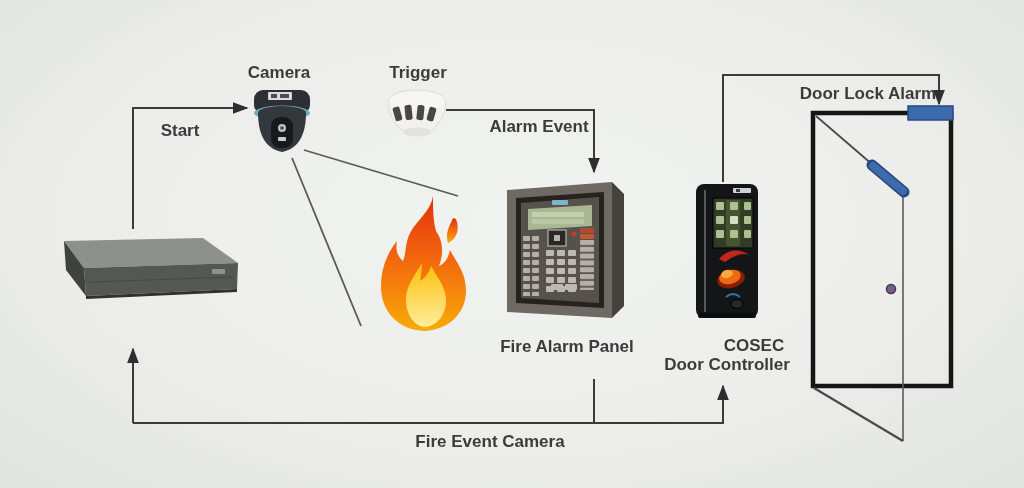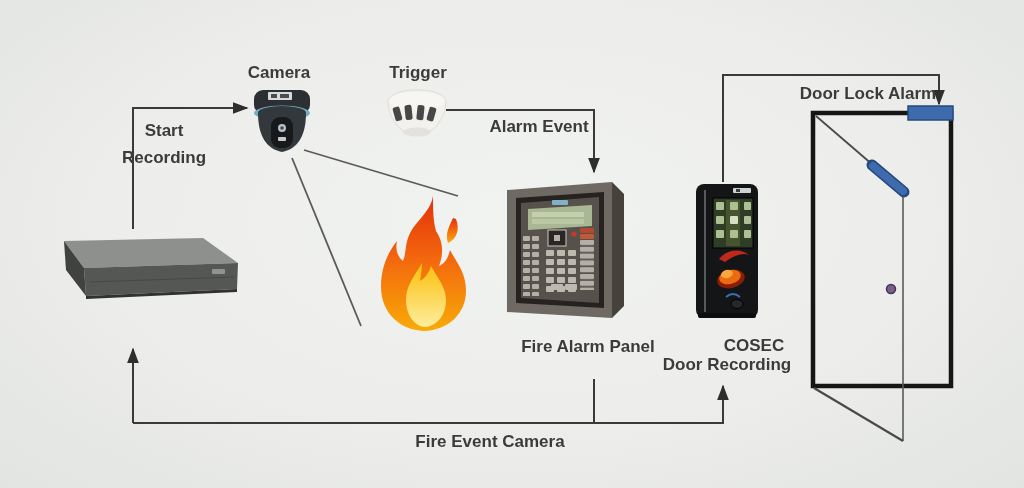--- a/index.html
+++ b/index.html
@@ -170,31 +170,30 @@
       </g>
       <rect x="908" y="106" width="45" height="14" fill="#3e6bae" stroke="#274a7e" stroke-width="1.5"></rect>
       <circle cx="891" cy="289" r="4.5" fill="#7a5f86" stroke="#3f3558" stroke-width="1.5"></circle>
     </g>
   </svg>
 
   <div class="lbl" style="left:279px;top:63px;">Camera</div>
 
   <div class="lbl" style="left:418px;top:63px;">Trigger</div>
 
-  <div class="lbl two-line" style="left:164px;top:117px;text-align:center;">
+  <div class="lbl two-line" style="left:180px;top:117px;text-align:center;">
     <div>Start</div>
-    <div>Recording</div>
   </div>
 
   <div class="lbl" style="left:539px;top:117px;">Alarm Event</div>
 
   <div class="lbl" style="left:868px;top:84px;">Door Lock Alarm</div>
 
 
-  <div class="lbl" style="left:567px;top:337px;margin-left:21px;">Fire Alarm Panel</div>
+  <div class="lbl" style="left:567px;top:337px;">Fire Alarm Panel</div>
 
   <div class="lbl" style="left:754px;top:336px;">COSEC</div>
 
-  <div class="lbl" style="left:727px;top:355px;">Door Recording</div>
+  <div class="lbl" style="left:727px;top:355px;">Door Controller</div>
 
   <div class="lbl" style="left:490px;top:432px;">Fire Event Camera</div>
 
 </div>
 
 </body></html>

